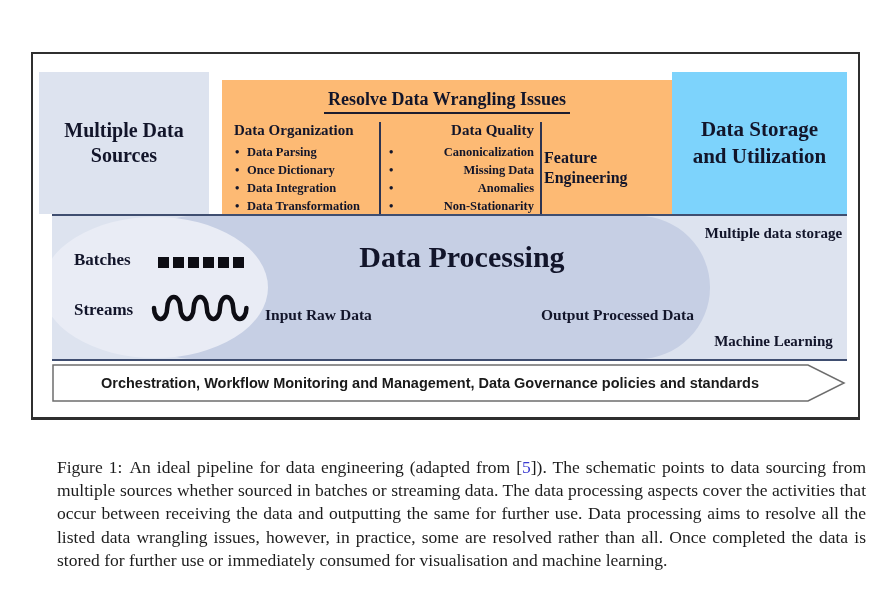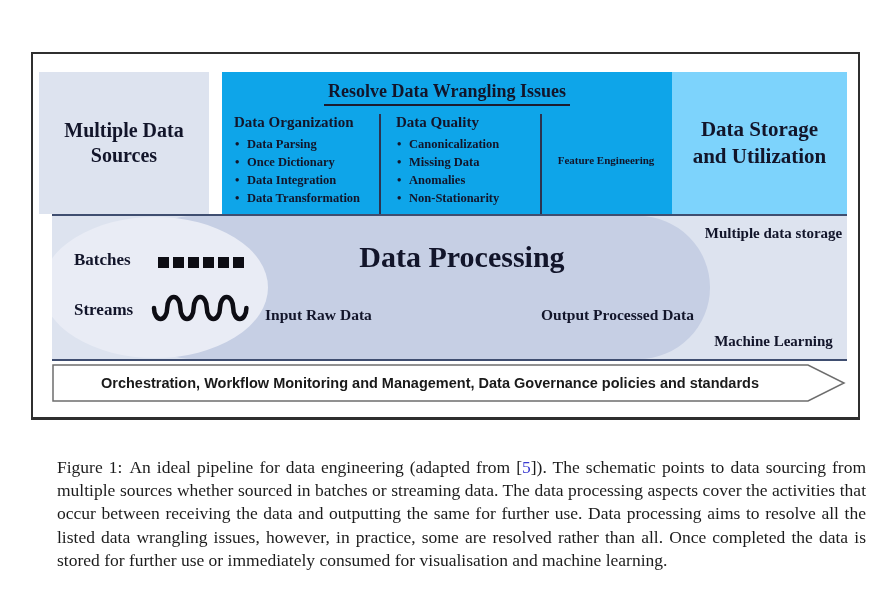--- a/index.html
+++ b/index.html
@@ -7,36 +7,36 @@
        font-family:"Liberation Serif",serif;color:#12152a;}
   .abs{position:absolute;}
 
   
   .figure-box{left:31px;top:52px;width:825px;height:363px;background:#fff;
               border:2px solid #2f2f2f;border-bottom-width:3px;}
 
   
   .panel{position:absolute;top:18px;height:142px;}
   .panel-light{background:#dde3ef;}
-  .panel-mid{background:#0ea5e9;}
+  .panel-mid{background:#fdba74;margin-top:8px;}
   .sources-panel{left:6px;width:170px;display:flex;align-items:center;justify-content:center;}
   .sources-title{font-weight:bold;font-size:20px;line-height:25px;text-align:center;width:140px;}
   .wrangling-panel{left:189px;width:450px;}
   .wrangling-title-wrap{position:absolute;top:9px;left:0;width:100%;text-align:center;}
   .wrangling-title{display:inline-block;font-weight:bold;font-size:18px;
                    border-bottom:2px solid #1c1c2e;padding:0 4px 2px 4px;}
   .col{position:absolute;top:42px;height:96px;}
   .col-1{left:12px;width:143px;}
-  .col-2{left:174px;width:146px;}
+  .col-2{left:166px;width:146px;text-align:right;}
   .col-3{left:322px;width:124px;display:flex;align-items:center;justify-content:center;}
   .col-divider{position:absolute;top:42px;width:1.5px;height:104px;background:#2c3350;}
   .divider-1{left:157px;}
   .divider-2{left:318px;}
   .col-title{font-weight:bold;font-size:15px;margin:0 0 4px 0;}
-  .col-3 .col-title{text-align:right;font-size:11px;line-height:20px;}
+  .col-3 .col-title{text-align:left;font-size:16px;line-height:20px;}
   ul.bullets{list-style:none;margin:0;padding:0;}
   ul.bullets li{font-weight:bold;font-size:12.5px;line-height:18px;padding-left:13px;position:relative;}
   ul.bullets li::before{content:"•";position:absolute;left:1px;top:0;}
   .storage-panel{left:639px;width:175px;background:#7dd3fc;
                  display:flex;align-items:center;justify-content:center;}
   .storage-title{font-weight:bold;font-size:21px;line-height:27px;text-align:center;width:140px;}
 
   .hline{position:absolute;left:19px;width:795px;height:2px;background:#3f4e70;}
   .hline-top{top:160px;}
   .hline-bottom{top:305px;}

